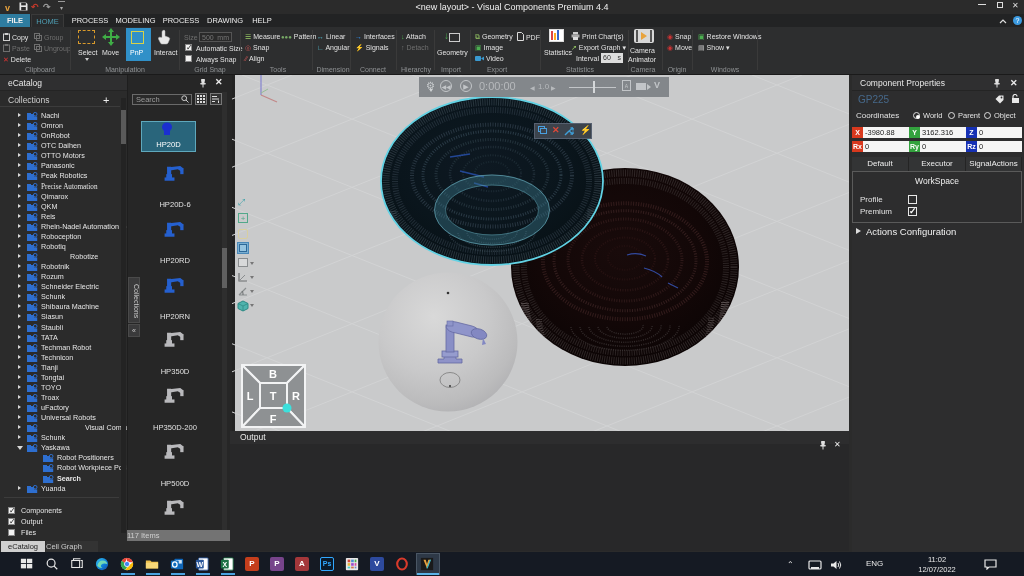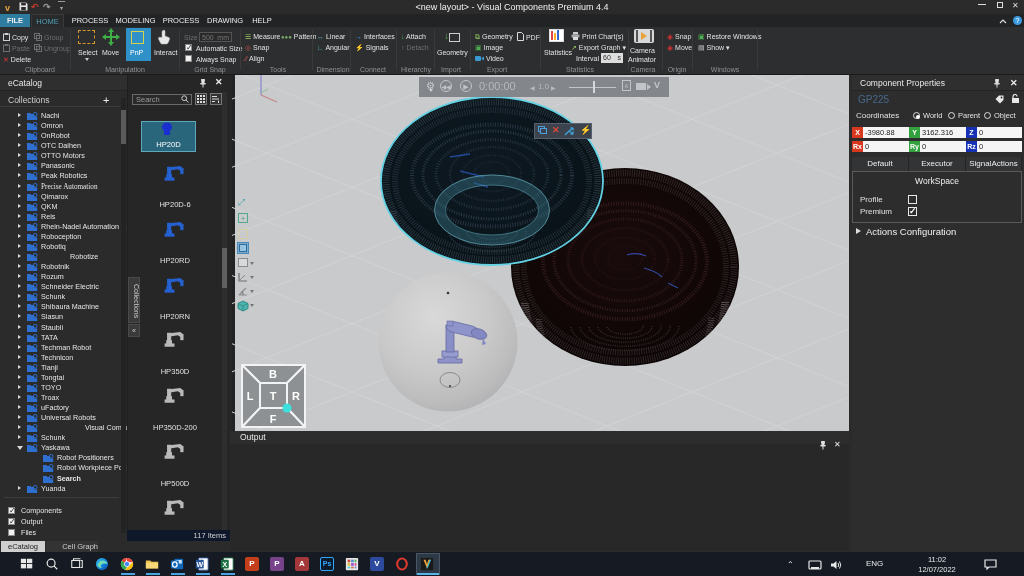--- a/index.html
+++ b/index.html
@@ -22,21 +22,21 @@
 #lp-head{left:0;top:75px;width:230px;height:16px;background:#2f2f30;color:#e8e8e8;font-size:8.5px;line-height:16px;border-bottom:1px solid #242424;}
 #collrow{left:0;top:93px;width:120px;height:14px;color:#cfcfcf;font-size:8.5px;line-height:14px;border-bottom:1px solid #3c3c3c;}
 .trow{position:absolute;left:0;height:10px;line-height:10px;font-size:7.2px;color:#e6e6e6;white-space:nowrap;}
 .tar{position:absolute;width:0;height:0;border-top:2.6px solid transparent;border-bottom:2.6px solid transparent;border-left:3.6px solid #d8d8d8;}
 .tard{position:absolute;width:0;height:0;border-left:3.2px solid transparent;border-right:3.2px solid transparent;border-top:4px solid #d8d8d8;}
 .cb{position:absolute;width:7px;height:7px;background:#f2f2f2;border:1px solid #888;}
 .ck{position:absolute;font-size:8px;color:#111;line-height:7px;}
 
 #midcol{left:127px;top:75px;width:105px;height:455px;background:#262626;border-left:1px solid #1e1e1e;}
 .thumblabel{position:absolute;width:90px;text-align:center;font-size:7.6px;color:#e0e0e0;}
-#itemsbar{left:127px;top:530px;width:105px;height:11px;background:#0f172a;color:#d0d0d0;font-size:7.5px;line-height:11px;text-align:right;}
+#itemsbar{left:127px;top:530px;width:105px;height:11px;background:#737373;color:#d0d0d0;font-size:7.5px;line-height:11px;}
 
 #tabsbar{left:0;top:541px;width:232px;height:11px;background:#2b2b2b;}
 
 #output{left:230px;top:437px;width:619px;height:114px;background:#282829;border-top:2px solid #555;}
 #out-head{left:230px;top:431px;width:619px;height:13px;background:#2d2d2e;color:#e8e8e8;font-size:8.5px;line-height:13px;}
 
 #rightpanel{left:852px;top:75px;width:172px;height:478px;background:#2d2d2e;}
 #rp-head{left:852px;top:75px;width:172px;height:16px;background:#2f2f30;color:#e8e8e8;font-size:8.5px;line-height:16px;border-bottom:1px solid #242424;}
 .clab{position:absolute;width:11px;height:11px;color:#fff;font-size:7px;line-height:11px;text-align:center;font-weight:bold;}
 .cfield{position:absolute;width:48px;height:11px;background:#f5f5f5;color:#222;font-size:7.5px;line-height:11px;padding-left:2px;}
@@ -623,21 +623,21 @@
 <div class="abs" style="left:128px;top:277px;width:12px;height:46px;background:#3a3a3b;border:1px solid #4a4a4a;"></div>
 <div class="abs" style="left:128px;top:279px;width:12px;height:44px;color:#ccc;font-size:7px;writing-mode:vertical-rl;text-align:center;">Collections</div>
 <div class="abs" style="left:128px;top:324px;width:12px;height:13px;background:#3a3a3b;border:1px solid #4a4a4a;color:#ccc;font-size:7px;line-height:12px;text-align:center;">«</div>
 <div class="abs" style="left:222px;top:92px;width:5px;height:438px;background:#2e2e2e;"></div>
 <div class="abs" style="left:222px;top:248px;width:5px;height:40px;background:#606060;"></div>
     </div>
 <div class="abs" id="itemsbar"><span style="padding-right:6px;">117 Items</span></div>
 
 <div class="abs" id="tabsbar"></div>
 <div class="abs" style="left:1px;top:541px;width:44px;height:11px;background:#cfcfcf;color:#222;font-size:7.5px;line-height:11px;text-align:center;">eCatalog</div>
-<div class="abs" style="left:46px;top:541px;width:52px;height:11px;background:#333;color:#ccc;font-size:7.5px;line-height:11px;text-align:right;">Cell Graph</div>
+<div class="abs" style="left:46px;top:541px;width:52px;height:11px;background:#333;color:#ccc;font-size:7.5px;line-height:11px;text-align:left;">Cell Graph</div>
 
 <div id="viewport" class="abs" style="left:232px;top:75px;"><svg width="617" height="361" viewBox="0 0 617 361" xmlns="http://www.w3.org/2000/svg">
 <defs>
 <radialGradient id="dL" cx="46%" cy="42%" r="62%">
             <stop offset="0%" stop-color="#0c1119"></stop>
             <stop offset="60%" stop-color="#080c13"></stop>
             <stop offset="100%" stop-color="#05070b"></stop>
           </radialGradient>
 <radialGradient id="dR" cx="48%" cy="42%" r="62%">
             <stop offset="0%" stop-color="#190b0b"></stop>

